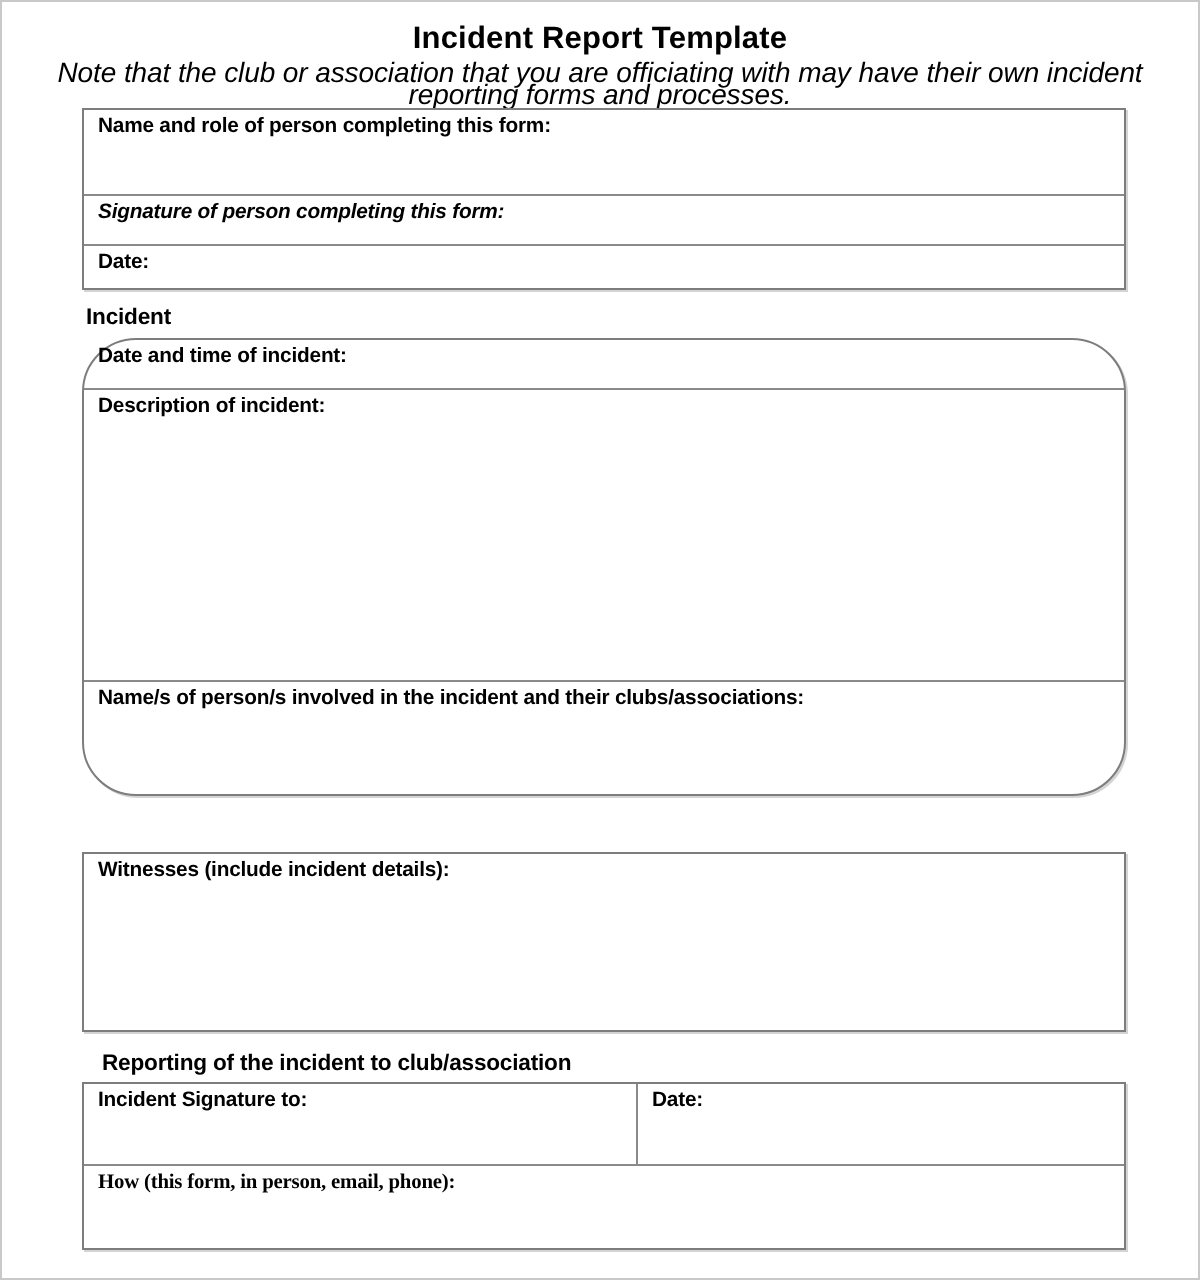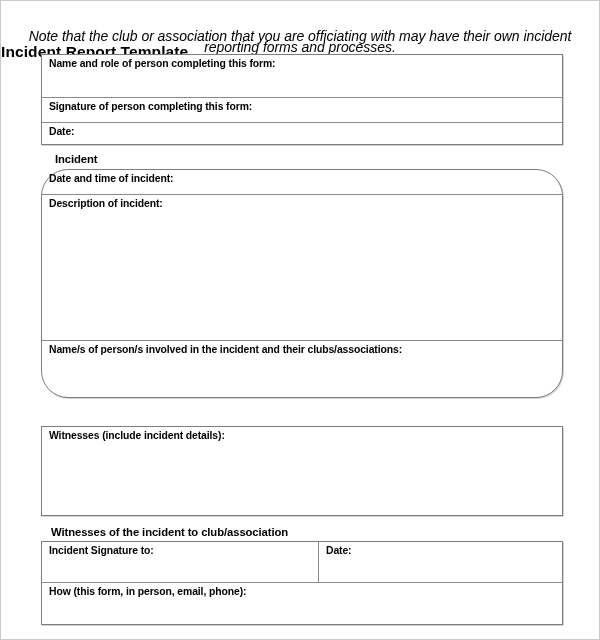--- a/index.html
+++ b/index.html
@@ -33,25 +33,25 @@
     right: 0;
     bottom: 0;
   }
 
   
   .doc-title {
     position: absolute;
     left: 0;
     right: 0;
     top: 10px;
+    text-align: center;
     font-size: 15.5px;
     font-weight: bold;
     letter-spacing: 0.1px;
     line-height: 18px;
-    margin-top: 32px;
   }
 
   .doc-subtitle {
     position: absolute;
     left: 0;
     right: 0;
     top: 30px;
     text-align: center;
     font-size: 14px;
     font-style: italic;
@@ -111,30 +111,30 @@
     box-sizing: border-box;
   }
 
   
   #block-person      { top: 53px;  }
   #block-incident    { top: 168px; border-radius: 27px; }
   #block-witnesses   { top: 425px; }
   #block-reporting   { top: 540px; }
 
   .h-42  { height: 42px; }
-  .h-25  { height: 25px; }
+  .h-25  { height: 25px; font-style: italic; }
   .h-24  { height: 24px; }
   .h-22  { height: 22px; }
   .h-57  { height: 57px; }
   .h-146 { height: 146px; }
   .h-88  { height: 88px; }
   .h-40  { height: 40px; }
-  .h-42b { height: 42px; }
-
-  #heading-incident  { left: 54px; top: 152px; }
+  .h-42b { height: 42px; font-family: Liberation Serif, serif; }
+
+  #heading-incident  { left: 42px; top: 152px; }
   #heading-reporting { left: 50px; top: 525px; }
 </style>
 </head>
 <body>
 
 <div class="page">
   <div class="page-inner">
 
     <div class="doc-title">Incident Report Template</div>
 
@@ -172,21 +172,21 @@
       </div>
     </div>
 
     <div class="tbl" id="block-witnesses">
 
       <div class="row h-88">
         <div class="cell-label">Witnesses (include incident details):</div>
       </div>
     </div>
 
-    <div class="section-heading" id="heading-reporting">Witnesses of the incident to club/association</div>
+    <div class="section-heading" id="heading-reporting">Reporting of the incident to club/association</div>
 
     <div class="tbl" id="block-reporting">
 
       <div class="row split h-40">
         <div class="col-a">
           <div class="cell-label">Incident Signature to:</div>
         </div>
         <div class="col-b">
           <div class="cell-label">Date:</div>
         </div>

